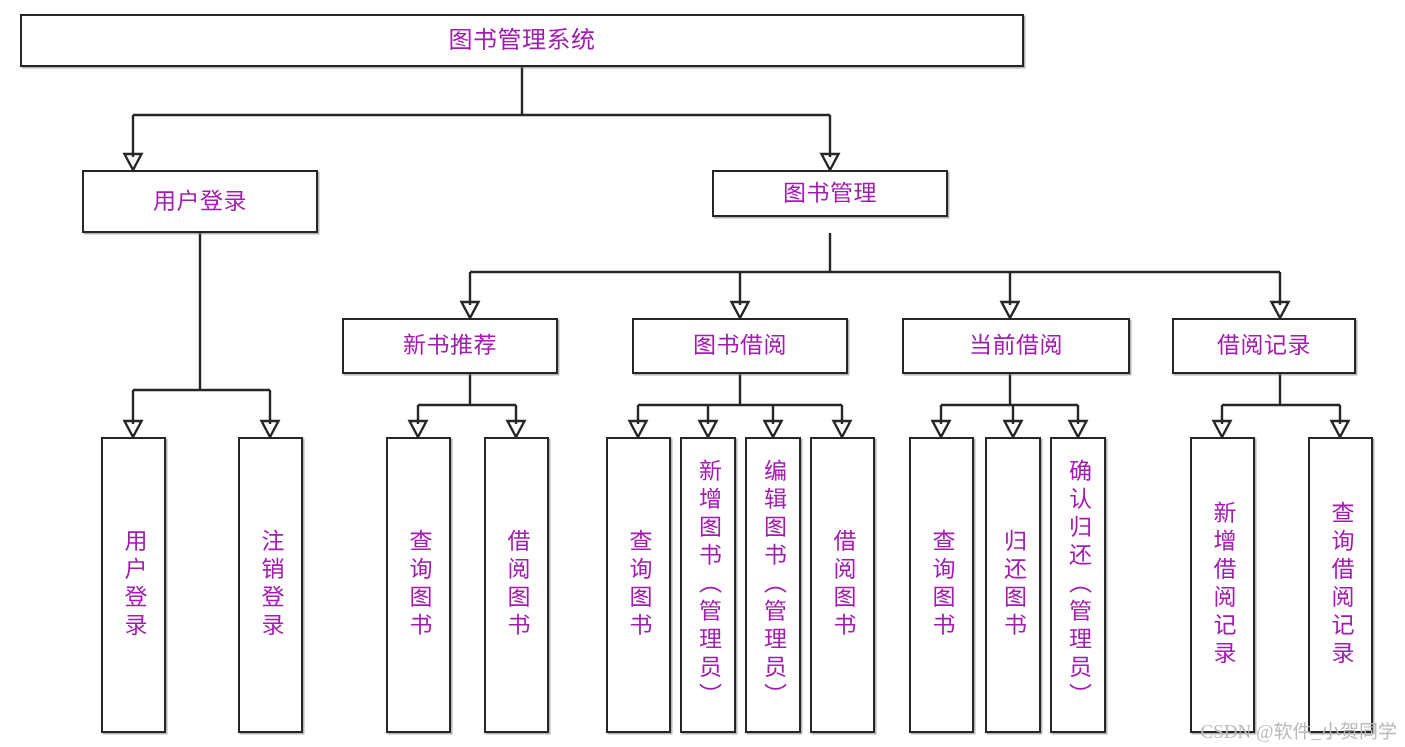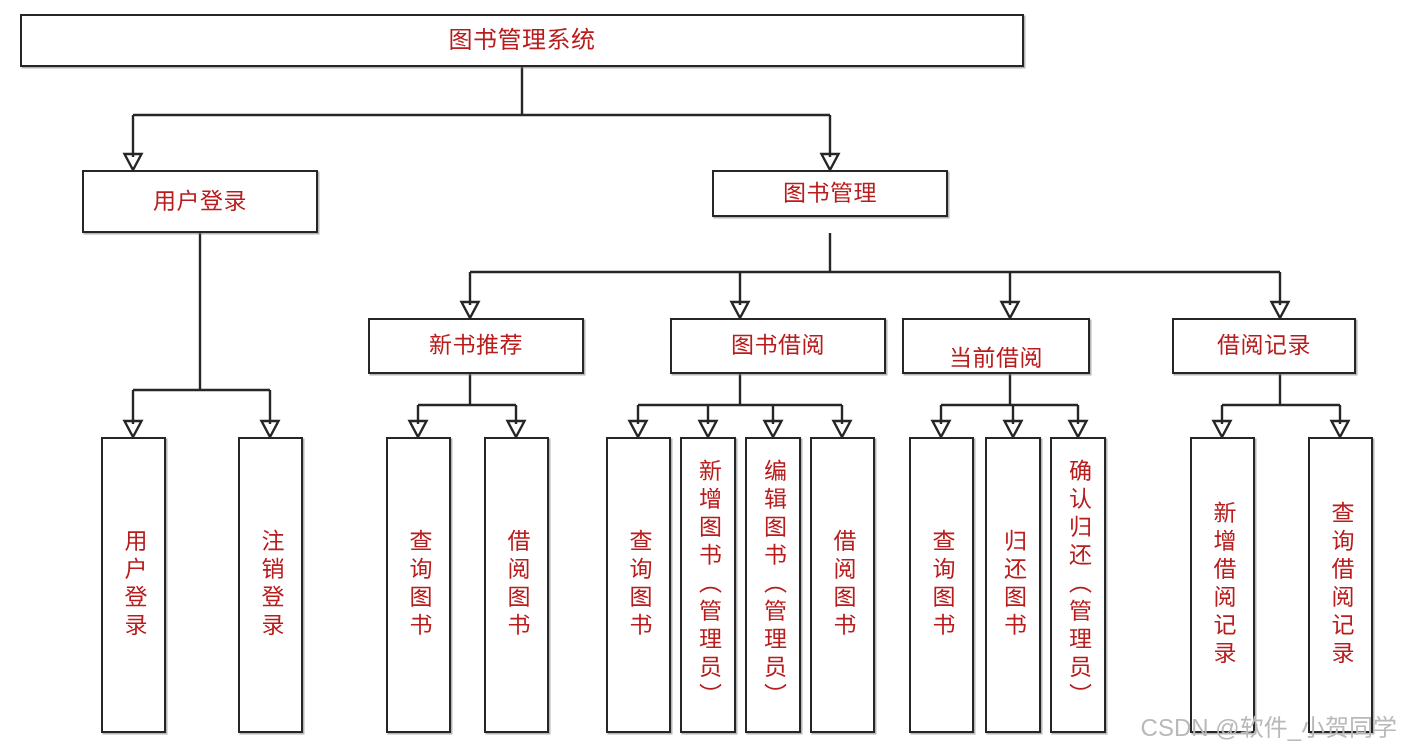--- a/index.html
+++ b/index.html
@@ -25,21 +25,21 @@
     box-sizing: border-box;
     background: #ffffff;
     border: 2px solid #262626;
     box-shadow: 1.5px 1.5px 0 0 rgba(120,120,120,0.55);
     display: flex;
     align-items: center;
     justify-content: center;
     overflow: hidden;
   }
   .node-label {
-    color: #b91c1c;
+    color: #a21caf;
     letter-spacing: 0.5px;
     white-space: nowrap;
     text-align: center;
     line-height: 1.18;
   }
   .node.horizontal .node-label {
     writing-mode: horizontal-tb;
     font-size: 23px;
   }
   .node.vertical {
@@ -66,23 +66,23 @@
   svg#connectors line,
   svg#connectors path {
     stroke: #262626;
     stroke-width: 2.4;
     fill: none;
   }
   .watermark {
     position: absolute;
     right: 8px;
     bottom: 4px;
-    font-size: 24px;
+    font-size: 19px;
     color: #b9b9b9;
-    font-family: Liberation Sans, sans-serif;
+    font-family: Liberation Serif, serif;
     white-space: nowrap;
     user-select: none;
   }
 </style>
 </head>
 <body>
 
 <div id="diagram-root">
 
   <svg id="connectors" viewBox="0 0 1405 747" xmlns="http://www.w3.org/2000/svg">
@@ -145,27 +145,27 @@
   <div id="nodes-layer">
       <div class="node horizontal root" style="left: 20px; top: 14px; width: 1004px; height: 53px;">
         <span class="node-label">图书管理系统</span>
       </div>
       <div class="node horizontal" style="left: 82px; top: 170px; width: 236px; height: 63px;">
         <span class="node-label">用户登录</span>
       </div>
       <div class="node horizontal" style="left: 712px; top: 170px; width: 236px; height: 47px;">
         <span class="node-label">图书管理</span>
       </div>
-      <div class="node horizontal" style="left: 368px; top: 318px; width: 216px; height: 56px;">
+      <div class="node horizontal" style="left: 342px; top: 318px; width: 216px; height: 56px;">
         <span class="node-label">新书推荐</span>
       </div>
-      <div class="node horizontal" style="left: 632px; top: 318px; width: 216px; height: 56px; margin-left: 38px;">
+      <div class="node horizontal" style="left: 632px; top: 318px; width: 216px; height: 56px;">
         <span class="node-label">图书借阅</span>
       </div>
-      <div class="node horizontal" style="left: 902px; top: 318px; width: 188px; height: 56px; align-items: flex-end;">
+      <div class="node horizontal" style="left: 902px; top: 318px; width: 228px; height: 56px;">
         <span class="node-label">当前借阅</span>
       </div>
       <div class="node horizontal" style="left: 1172px; top: 318px; width: 184px; height: 56px;">
         <span class="node-label">借阅记录</span>
       </div>
       <div class="node vertical" style="left: 101px; top: 437px; width: 65px; height: 296px;">
         <span class="node-label">用户登录</span>
       </div>
       <div class="node vertical" style="left: 238px; top: 437px; width: 65px; height: 296px;">
         <span class="node-label">注销登录</span>

